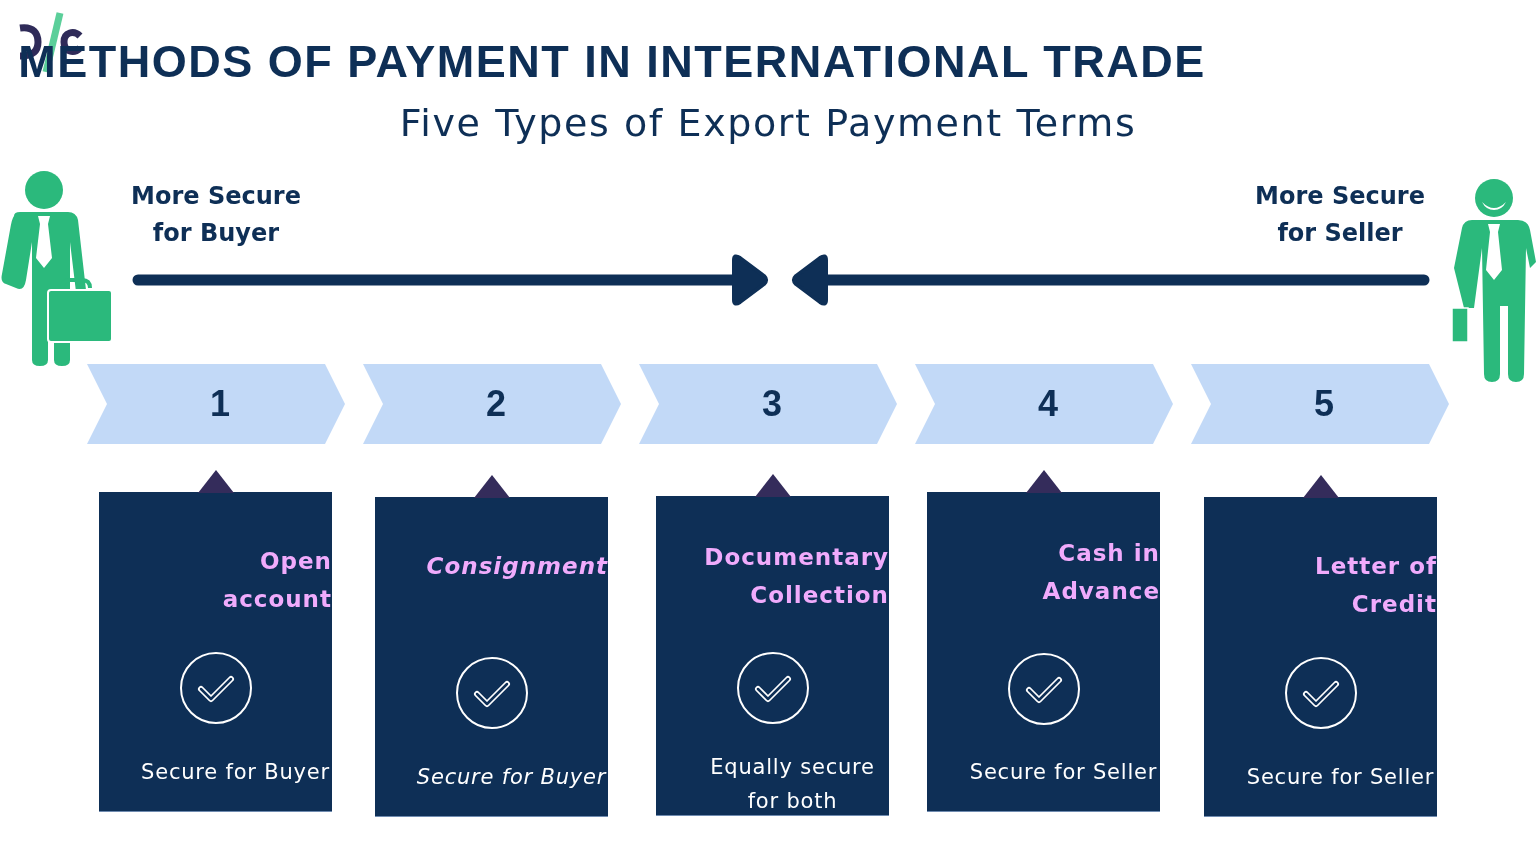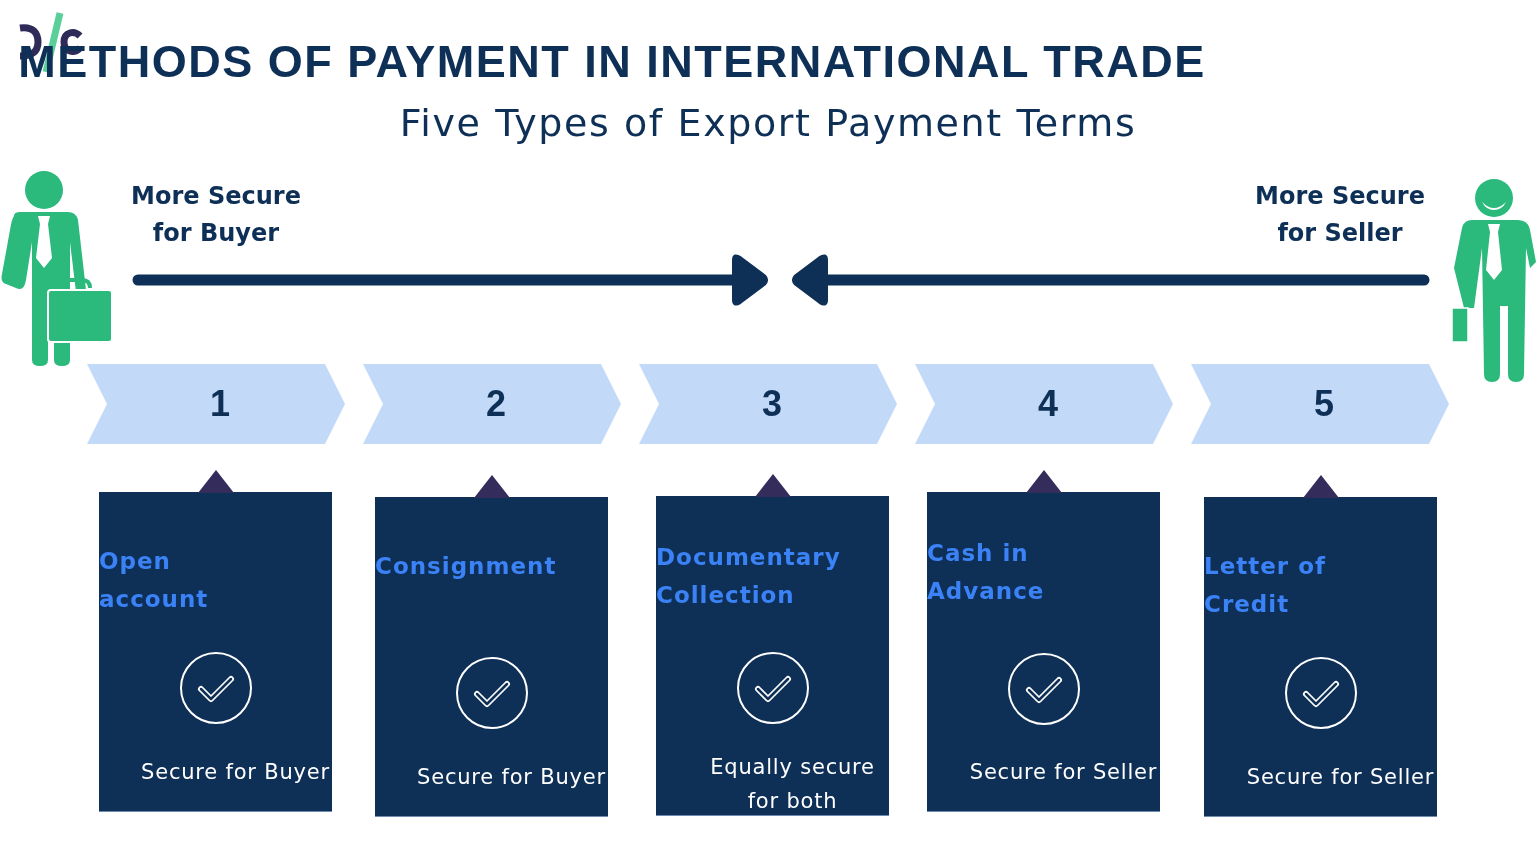--- a/index.html
+++ b/index.html
@@ -41,23 +41,23 @@
     background: #0e2f56; width: 233px; height: 319px; color: #fff;
     box-shadow: 0 1px 0 #6f8bb0;
   }
   .card .pin {
     position: absolute; left: 50%; top: -22px; width: 0; height: 0;
     margin-left: -18px;
     border-left: 18px solid transparent; border-right: 18px solid transparent;
     border-bottom: 23px solid #342c5b;
   }
   .card .name {
-    position: absolute; left: 0; width: 100%; text-align: left;
+    position: absolute; left: 0; width: 100%; text-align: right;
     font-family: "DejaVu Sans", sans-serif; font-weight: bold;
-    font-size: 23px; line-height: 38px; letter-spacing: 1px; color: #3b82f6;
+    font-size: 23px; line-height: 38px; letter-spacing: 1px; color: #f0abfc;
   }
   .card .check {
     position: absolute; left: 50%; margin-left: -37px; width: 74px; height: 74px;
   }
   .card .security {
     position: absolute; left: 0; width: 100%; text-align: center;
     font-family: "DejaVu Sans", sans-serif; font-size: 21px; line-height: 34px;
     letter-spacing: 0.8px; color: #fff; padding-left: 20px;
   }
 </style>
@@ -153,21 +153,21 @@
   <svg class="check" style="top:159px;" viewBox="0 0 74 74">
     <circle cx="37" cy="37" r="35" fill="none" stroke="#fff" stroke-width="2"></circle>
     <path d="M22 38 L32 48 L52 28" fill="none" stroke="#fff" stroke-width="6" stroke-linejoin="round" stroke-linecap="round"></path>
     <path d="M22 38 L32 48 L52 28" fill="none" stroke="#0e2f56" stroke-width="2.5" stroke-linejoin="round" stroke-linecap="round"></path>
   </svg>
   <div class="security" style="top:263px;">
     <div>Secure for Buyer</div>
   </div>
 </div>
 
-<div class="abs card" style="left:375px;top:497px;">
+<div class="abs card" style="left:375px;top:497px;font-style:italic;">
   <div class="pin"></div>
   <div class="name" style="top:50px;">
     <div>Consignment</div>
   </div>
   <svg class="check" style="top:159px;" viewBox="0 0 74 74">
     <circle cx="37" cy="37" r="35" fill="none" stroke="#fff" stroke-width="2"></circle>
     <path d="M22 38 L32 48 L52 28" fill="none" stroke="#fff" stroke-width="6" stroke-linejoin="round" stroke-linecap="round"></path>
     <path d="M22 38 L32 48 L52 28" fill="none" stroke="#0e2f56" stroke-width="2.5" stroke-linejoin="round" stroke-linecap="round"></path>
   </svg>
   <div class="security" style="top:263px;">

